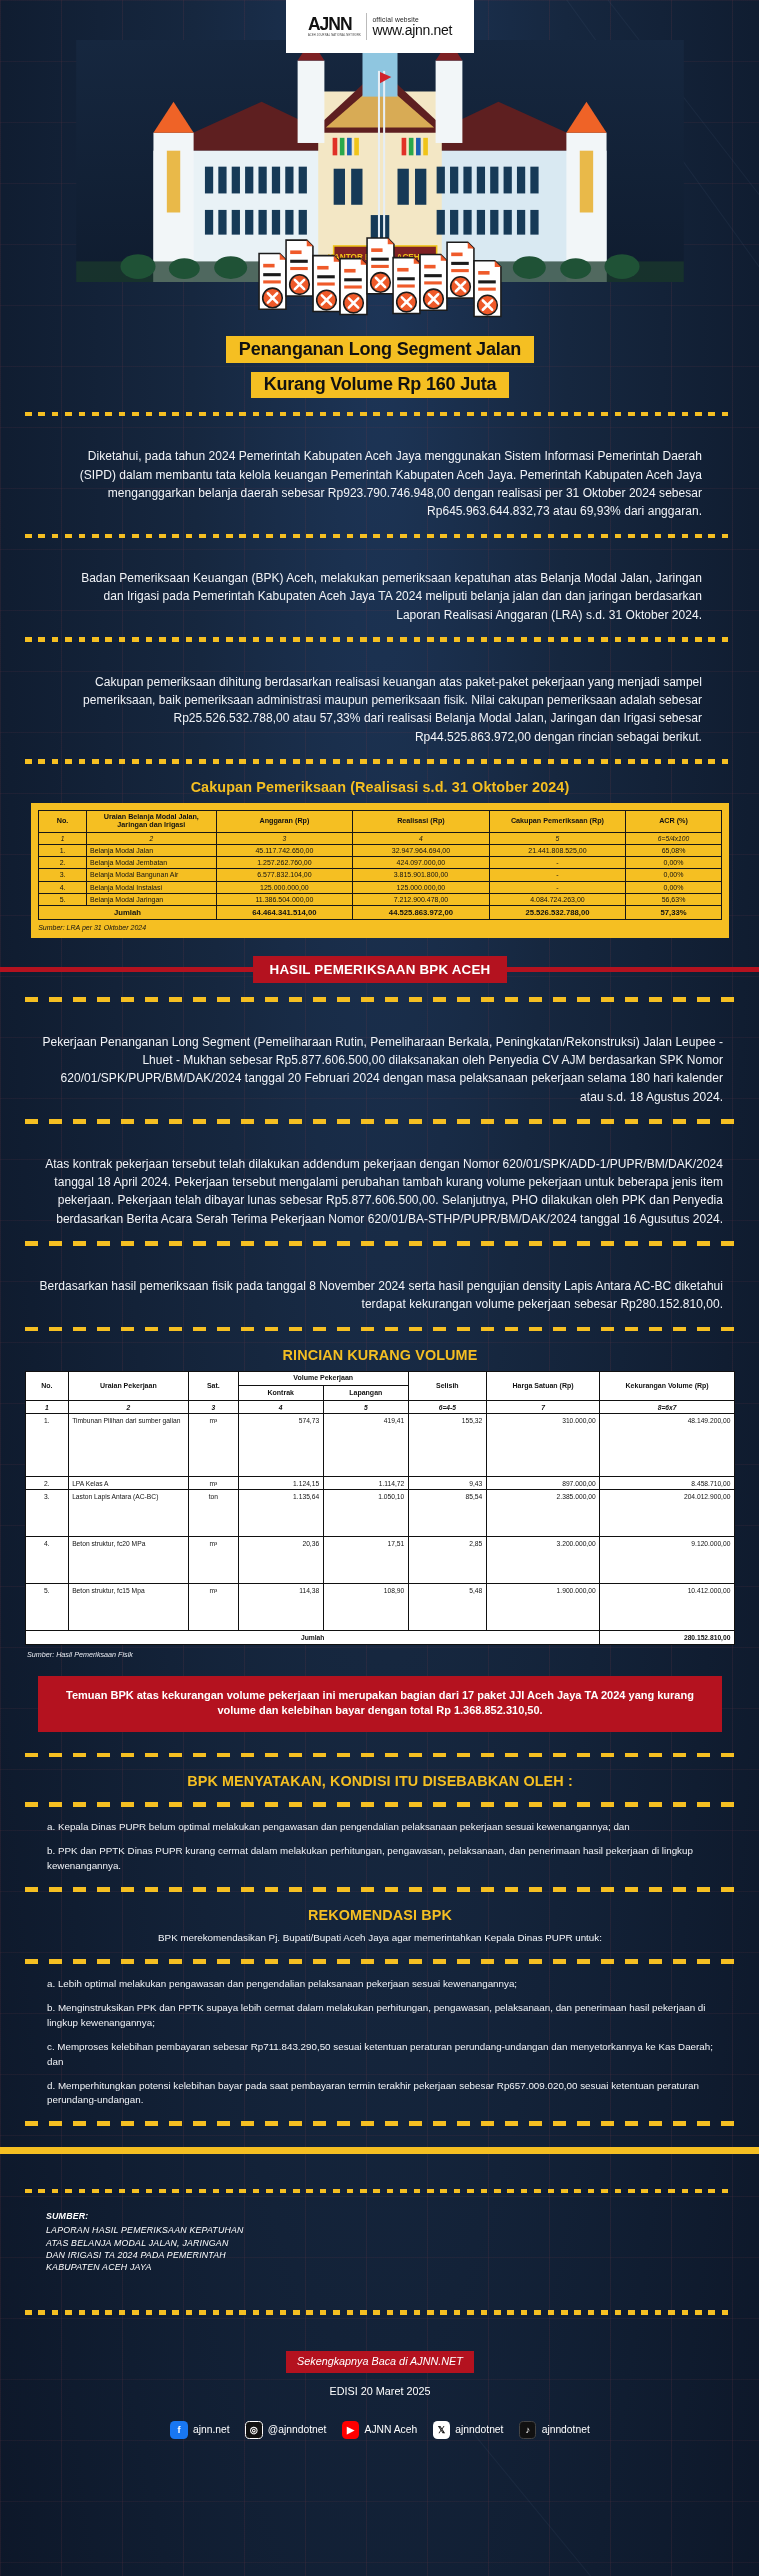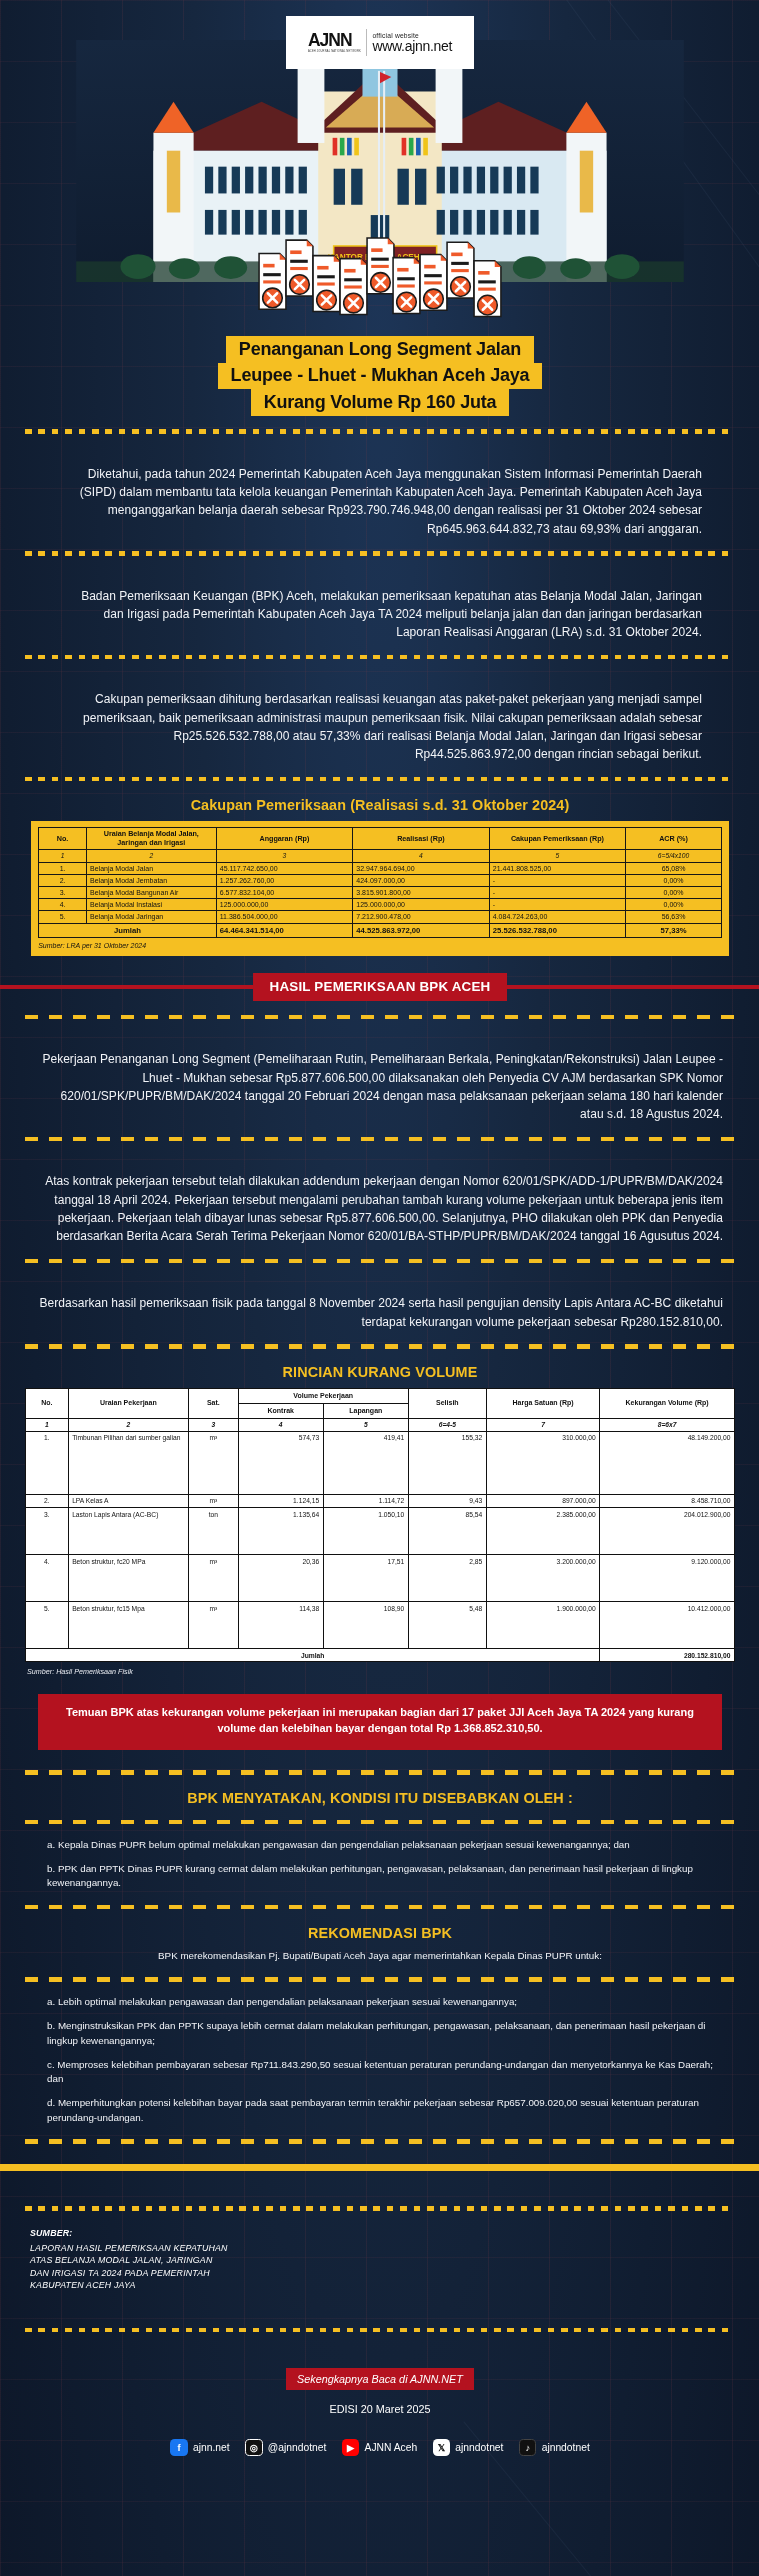--- a/index.html
+++ b/index.html
@@ -31,21 +31,21 @@
     z-index: 0;
   }
   .bg-diagonals {
     position: absolute; inset: 0; z-index: 0; pointer-events: none; opacity: .35;
   }
   .content { position: relative; z-index: 3; }
 
   
   .hero { position: relative; height: 330px; overflow: hidden; }
   .logo-card {
-    position: absolute; left: 50%; transform: translateX(-50%); top: 16px;
+    position: absolute; left: 50%; transform: translateX(-50%); top: 0;
     width: 188px; height: 53px; background: #fff;
     display: flex; align-items: center; justify-content: center; gap: 5.2px;
     z-index: 6;
   }
   .logo-mark { font-size: 17.5px; font-weight: bold; color: #111; letter-spacing: -1px; line-height: 1; }
   .logo-sub { font-size: 2.6px; letter-spacing: 0.2px; color: #333; text-align: center; }
   .logo-div { width: 1px; height: 27px; background: #bbb; }
   .logo-right { line-height: 1.05; }
   .logo-right .official { font-size: 6.7px; color: #222; letter-spacing: 0.2px; }
   .logo-right .url { font-size: 14px; font-weight: normal; color: #111; letter-spacing: -0.3px; }
@@ -104,21 +104,21 @@
   }
 
   
   .table-card { background: #f5bf22; margin: 0 31px; padding: 6.2px 7.2px 7.2px; }
   table.t1 { width: 100%; border-collapse: collapse; table-layout: fixed; }
   table.t1 th, table.t1 td {
     border: 0.8px solid #171717; color: #111; font-size: 7px;
     padding: 2.1px 3.1px; vertical-align: middle;
   }
   table.t1 th { font-weight: bold; text-align: center; line-height: 1.18; font-size: 7.2px; }
-  table.t1 td.num { text-align: left; }
+  table.t1 td.num { text-align: center; }
   table.t1 td.ctr { text-align: center; }
   table.t1 tr.legend td { font-style: italic; text-align: center; font-size: 6.7px; }
   table.t1 tr.total td { font-weight: bold; font-size: 7.7px; }
   .src-note { color: #111; font-size: 7px; font-style: italic; margin-top: 4.1px; }
 
   .table-card-white { background: #fff; margin: 0 25px; padding: 0; }
   table.t2 { width: 100%; border-collapse: collapse; table-layout: fixed; }
   table.t2 th, table.t2 td {
     border: 0.6px solid #111; color: #111; font-size: 6.7px; padding: 2.6px 3.6px; vertical-align: top;
   }
@@ -139,21 +139,21 @@
   .list-block { padding: 0 47px; }
   .list-item {
     font-size: 9.8px; line-height: 1.5; color: #f2f4f8; margin-bottom: 9.3px;
   }
   .center-note { text-align: center; font-size: 9.8px; line-height: 1.5; color: #f2f4f8; padding: 0 77px; }
 
   
   .solid-bar { height: 7.2px; background: #f5bf22; margin: 20.6px 0 0; }
 
   
-  .footer { padding: 0 30px; }
+  .footer { padding: 0 46px; }
   .src-grid { display: flex; gap: 20.6px; margin-top: 17.5px; }
   .src-left { width: 289px; }
   .src-right { width: 289px; margin-left: 15.5px; }
   .src-head { font-style: italic; font-weight: bold; font-size: 8.8px; letter-spacing: 0.2px; margin-bottom: 3.1px; }
   .src-line { font-style: italic; font-size: 8.8px; line-height: 1.42; letter-spacing: 0.2px; }
   .src-line.small { font-size: 8.2px; }
 
   .cta-row { display: flex; align-items: center; justify-content: center; gap: 12.4px; margin-top: 36px; flex-direction: column; }
   .cta-badge { background: #b4121f; color: #fff; font-style: italic; font-size: 10.8px; padding: 4.6px 11.3px 5.7px; }
   .cta-edition { font-size: 10.8px; color: #fff; }
@@ -406,21 +406,21 @@
         <div class="logo-div"></div>
         <div class="logo-right">
           <div class="official">official website</div>
           <div class="url">www.ajnn.net</div>
         </div>
       </div>
     </div>
 
     <div class="title-wrap">
       <div class="title-line">Penanganan Long Segment Jalan</div><br>
-      <div class="title-line">Leupee - Lhuet - Mukhan Aceh Jaya</div><br>
+      <br>
       <div class="title-line">Kurang Volume Rp 160 Juta</div>
     </div>
 
     <div class="dashes"></div>
     <p class="para">Diketahui, pada tahun 2024 Pemerintah Kabupaten Aceh Jaya menggunakan Sistem Informasi Pemerintah Daerah (SIPD) dalam membantu tata kelola keuangan Pemerintah Kabupaten Aceh Jaya. Pemerintah Kabupaten Aceh Jaya menganggarkan belanja daerah sebesar Rp923.790.746.948,00 dengan realisasi per 31 Oktober 2024 sebesar Rp645.963.644.832,73 atau 69,93% dari anggaran.</p>
     <div class="dashes"></div>
     <p class="para">Badan Pemeriksaan Keuangan (BPK) Aceh, melakukan pemeriksaan kepatuhan atas Belanja Modal Jalan, Jaringan dan Irigasi pada Pemerintah Kabupaten Aceh Jaya TA 2024 meliputi belanja jalan dan dan jaringan berdasarkan Laporan Realisasi Anggaran (LRA) s.d. 31 Oktober 2024.</p>
     <div class="dashes"></div>
     <p class="para">Cakupan pemeriksaan dihitung berdasarkan realisasi keuangan atas paket-paket pekerjaan yang menjadi sampel pemeriksaan, baik pemeriksaan administrasi maupun pemeriksaan fisik. Nilai cakupan pemeriksaan adalah sebesar Rp25.526.532.788,00 atau 57,33% dari realisasi Belanja Modal Jalan, Jaringan dan Irigasi sebesar Rp44.525.863.972,00 dengan rincian sebagai berikut.</p>
     <div class="dashes"></div>

